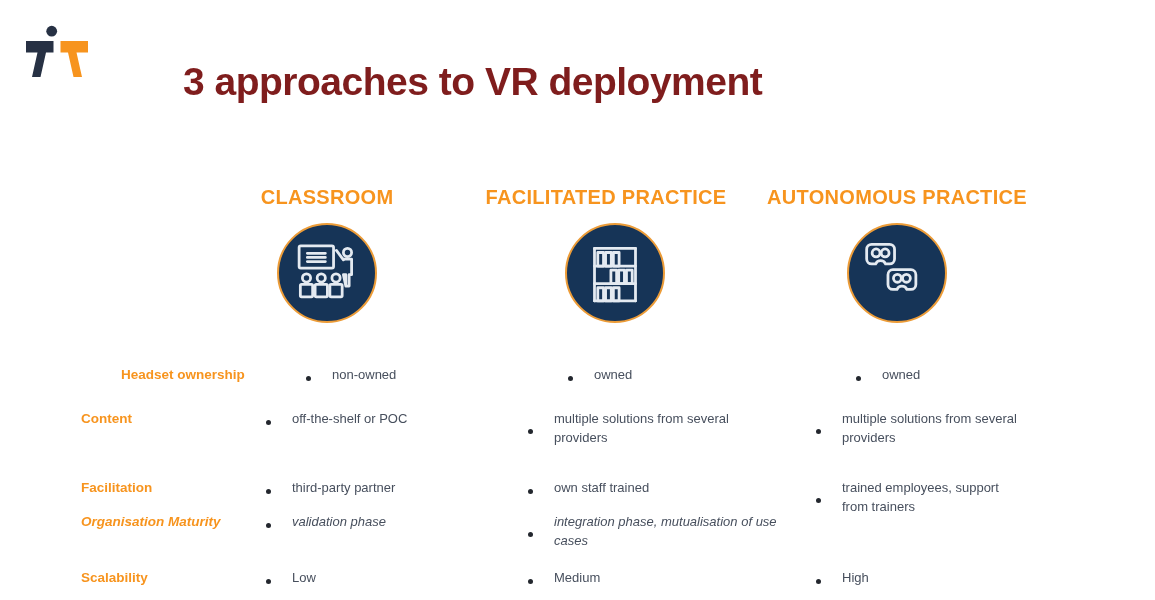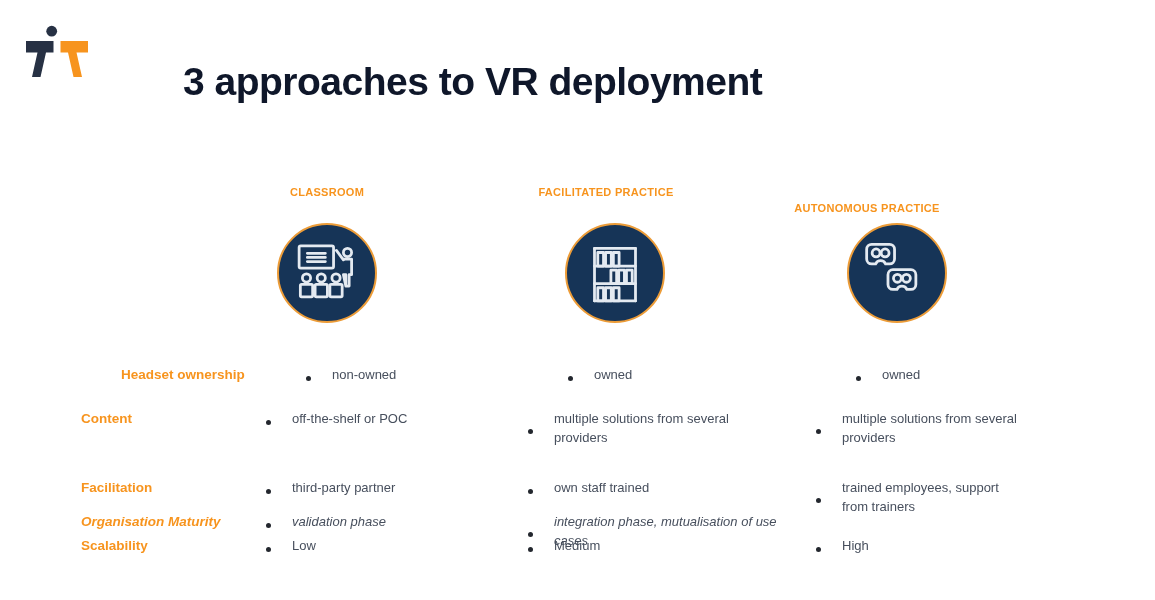--- a/index.html
+++ b/index.html
@@ -5,30 +5,30 @@
   html,body{margin:0;padding:0;background:#fff;}
   .slide{
     position:relative;width:1155px;height:600px;background:#ffffff;
     font-family:"Liberation Sans",sans-serif;overflow:hidden;
   }
   
   .logo{position:absolute;left:26px;top:24px;width:62px;height:54px;}
   
   .title{
     position:absolute;left:183px;top:60px;margin:0;
-    font-size:39px;font-weight:700;letter-spacing:-0.5px;color:#0f172a;
+    font-size:39px;font-weight:700;letter-spacing:-0.5px;color:#7f1d1d;
   }
   
   .col-header{
     position:absolute;top:186px;width:260px;text-align:center;
-    font-size:11px;font-weight:700;letter-spacing:0.3px;color:#F7941E;
+    font-size:20px;font-weight:700;letter-spacing:0.3px;color:#F7941E;
   }
   .col-header.c1{left:197px;}
   .col-header.c2{left:476px;}
-  .col-header.c3{left:737px;margin-top:16px;}
+  .col-header.c3{left:767px;}
   
   .icon-circle{
     position:absolute;top:223px;width:100px;height:100px;border-radius:50%;
     background:#163457;border:2.5px solid #EC9C38;box-sizing:border-box;
     display:flex;align-items:center;justify-content:center;
   }
   .icon-circle.c1{left:277px;}
   .icon-circle.c2{left:565px;}
   .icon-circle.c3{left:847px;}
   .icon-circle svg{width:82px;height:82px;}
@@ -43,21 +43,21 @@
     flex:none;width:5px;height:5px;border-radius:50%;
     background:#23272E;margin:7px 0 0 0;
   }
   .cell .cell-text{
     margin-left:21px;white-space:pre-line;color:#474F5D;
     font-size:13px;line-height:19px;
   }
   .cell.c1{left:266px;} .cell.c1 .cell-text{width:220px;}
   .cell.c2{left:528px;} .cell.c2 .cell-text{width:258px;}
   .cell.c3{left:816px;} .cell.c3 .cell-text{width:212px;}
-  .r1{top:365px;padding-left:40px;} .r2{top:409px;} .r3{top:455px;margin-top:23px;} .r4{top:512px;font-style:italic;} .r5{top:536px;}
+  .r1{top:365px;padding-left:40px;} .r2{top:409px;} .r3{top:455px;margin-top:23px;} .r4{top:512px;font-style:italic;} .r5{top:568px;}
   .ico{stroke:#E4EAF1;stroke-width:3.4;fill:none;stroke-linecap:round;stroke-linejoin:round;}
 </style>
 </head>
 <body>
 
 <div class="slide">
 
   <svg class="logo" viewBox="0 0 62 54" aria-hidden="true">
     <circle cx="25.7" cy="7.2" r="5.4" fill="#273144"></circle>
     <path d="M0,17 H27.5 V28.5 H20 L14.5,53 H6 L11.5,28.5 H0 Z" fill="#273144"></path>

